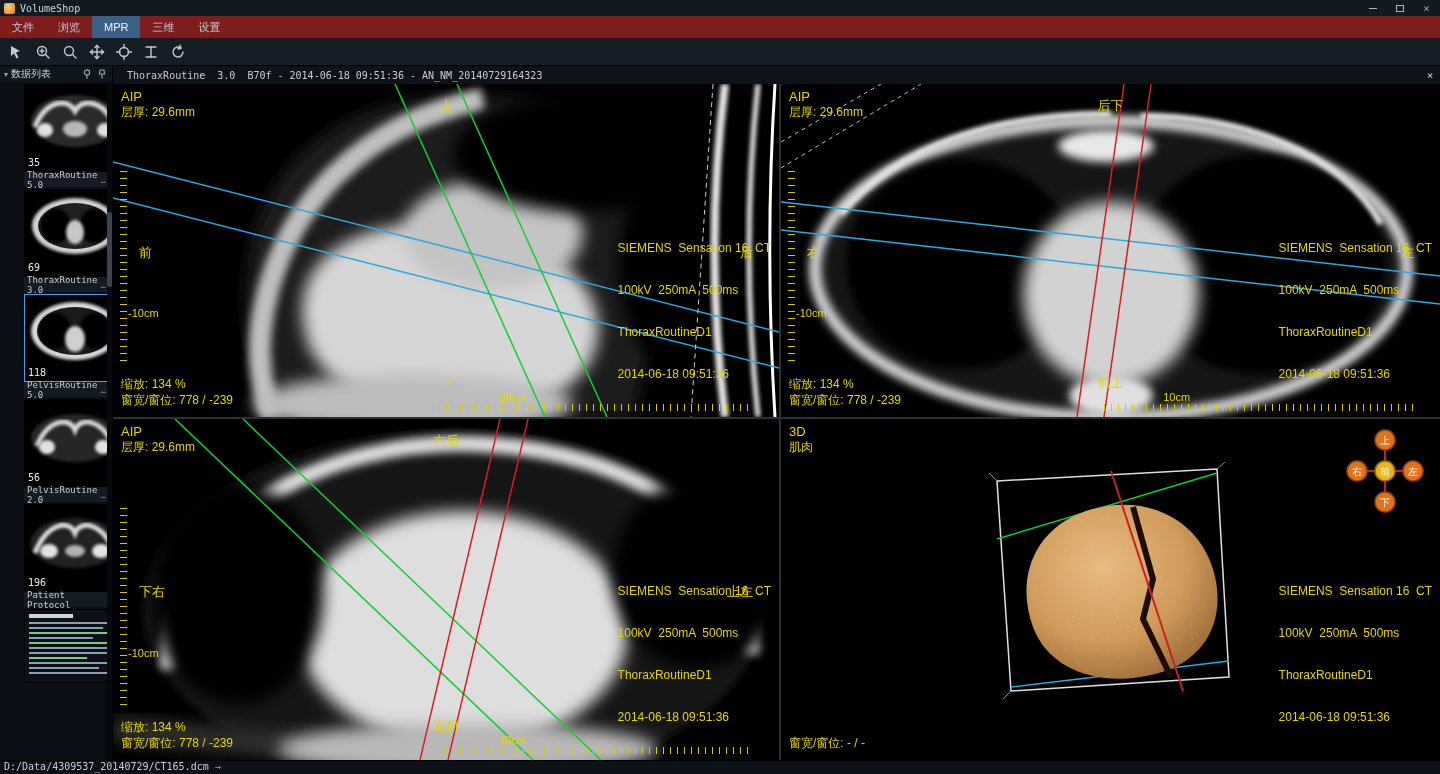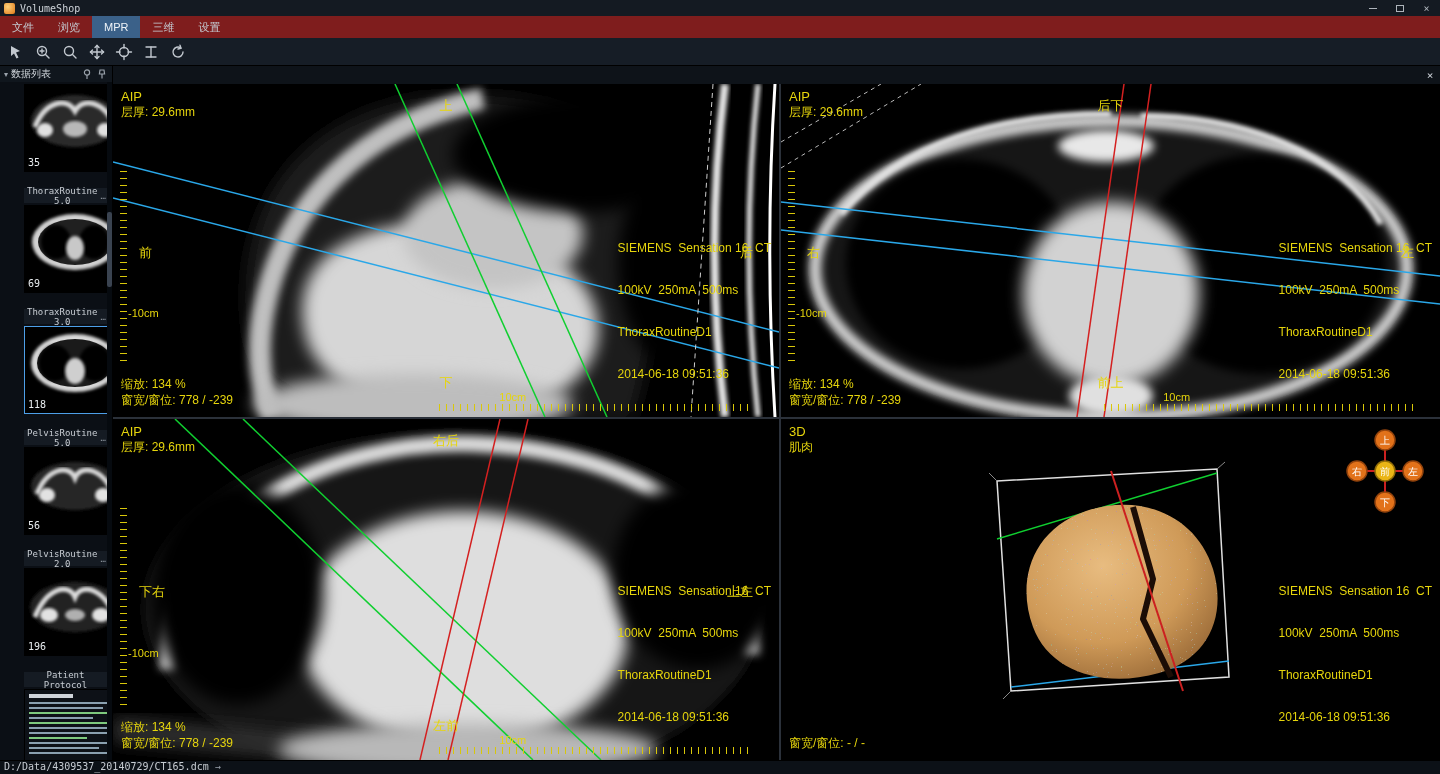--- a/index.html
+++ b/index.html
@@ -32,21 +32,21 @@
   .sidebar { position:absolute; top:66px; left:0; width:113px; bottom:14px; background:#0b0f15;
     border-right:1px solid #000; overflow:hidden; }
   .sb-header { height:16px; display:flex; align-items:center; padding:0 4px; font-size:10px; color:#cfd4da; background:#10161d; }
   .chev { font-size:8px; margin-right:3px; color:#9aa2ab; }
   .sb-title { font-size:10px; }
   .sb-hicons { margin-left:auto; display:flex; gap:3px; }
   .sb-hicons svg { stroke:#9aa2ab; fill:none; stroke-width:1.2; }
   .sb-list { position:absolute; top:16px; left:0; right:5px; bottom:0;padding-left:24px; }
   .sb-item { width:100%; }
   .sb-label { height:15px; display:flex; align-items:center; padding:0 3px; gap:3px;
-    font:9px "DejaVu Sans Mono", monospace; color:#c8cdd3; background:#151b23; margin-top:16px;text-align:center; }
+    font:9px "DejaVu Sans Mono", monospace; color:#c8cdd3; background:#151b23; margin-top:0; }
   .sb-label .dots { margin-left:auto; color:#8a929b; }
   .thumbbox { width:102px; margin:2px auto 0 auto; border:1px solid transparent; background:#000; }
   .sb-item.selected .thumbbox { border-color:#4d9fe8; }
   .thumb { width:100px; height:72px; display:block; }
   .thumb-num { height:14px; font:10px "DejaVu Sans Mono", monospace; color:#e8ecef; padding-left:3px; }
   .sb-scroll { position:absolute; right:0; top:16px; bottom:0; width:5px; background:#060a0f; }
   .sb-scroll-thumb { position:absolute; left:0; width:5px; top:130px; height:75px; background:#3a4350; border-radius:2px; }
 
   
   .main-header { position:absolute; top:66px; left:113px; right:0; height:18px; background:#0e1319;
@@ -321,20 +321,21 @@
       </div>
     </div>
 
   </div>
   <div class="sb-scroll">
     <div class="sb-scroll-thumb"></div>
   </div>
 </div>
 
 <div class="main-header">
+  <span>ThoraxRoutine  3.0  B70f - 2014-06-18 09:51:36 - AN_NM_20140729164323</span>
   <span class="main-close"><span>×</span></span>
 </div>
 
 <div class="vgrid">
 
   <div class="viewport">
     <svg class="layer" viewBox="0 0 666 333" preserveAspectRatio="none">
       <defs>
         <filter id="b8a" x="-50%" y="-50%" width="200%" height="200%">
             <feGaussianBlur stdDeviation="8"></feGaussianBlur>

